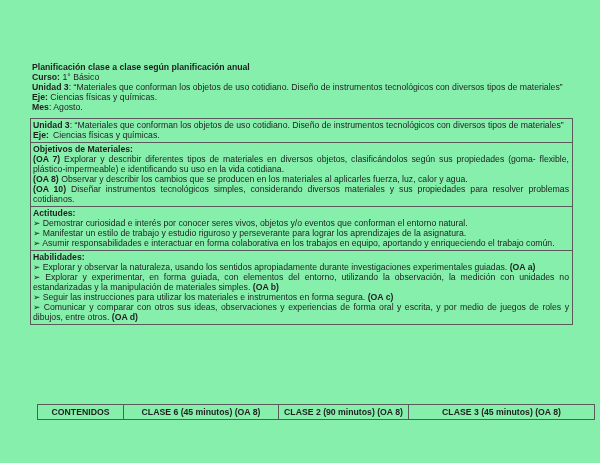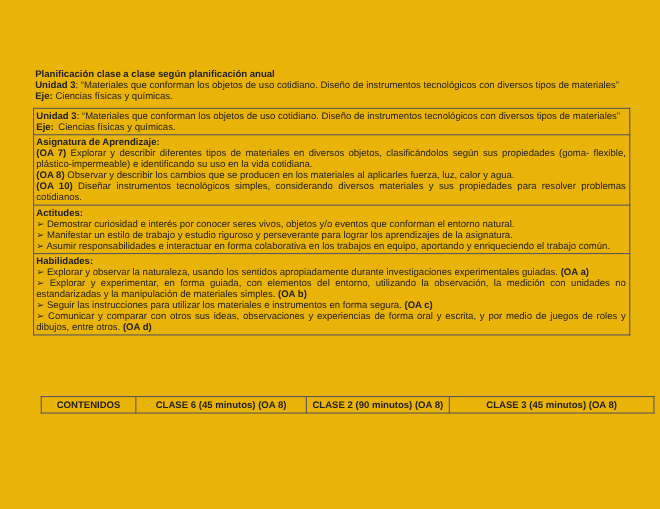--- a/index.html
+++ b/index.html
@@ -5,21 +5,21 @@
   html, body { margin: 0; padding: 0; }
   body {
     width: 600px; height: 463px;
     background: #ffffff;
     font-family: "Liberation Sans", "DejaVu Sans", sans-serif;
     color: #1f1f1f;
   }
   .page {
     position: relative;
     width: 600px; height: 463px;
-    background: #eab308;
+    background: #86efac;
     overflow: hidden;
   }
   .content {
     position: absolute;
     left: 32px; top: 62px;
     width: 541px;
     font-size: 8.7px;
     line-height: 10px;
     text-align: justify;
   }
@@ -36,21 +36,21 @@
   }
   table.plan td {
     border: 1px solid #5a5a5a;
     padding: 1px 3px 2px 2px;
     vertical-align: top;
   }
   .eje-label { margin-right: 4px; }
 
   table.sched {
     position: absolute;
-    left: 37px; top: 360px;
+    left: 37px; top: 404px;
     width: 545px;
     border-collapse: collapse;
     table-layout: fixed;
     font-size: 8.7px;
     line-height: 10px;
   }
   table.sched th {
     border: 1px solid #5a5a5a;
     font-weight: bold;
     text-align: center;
@@ -64,34 +64,36 @@
   .c3 { width: 183px; }
 </style>
 </head>
 <body>
 
 <div class="page">
   <div class="content">
 
     <div class="bold">Planificación clase a clase según planificación anual</div>
 
+    <p class="intro-line"><b>Curso:</b><span> 1° Básico</span></p>
     <p class="intro-line"><b>Unidad 3</b><span>: “Materiales que conforman los objetos de uso cotidiano. Diseño de instrumentos tecnológicos con diversos tipos de materiales”</span></p>
     <p class="intro-line"><b>Eje:</b><span> Ciencias físicas y químicas.</span></p>
+    <p class="intro-line"><b>Mes</b><span>: Agosto.</span></p>
 
     <table class="plan">
       <tbody>
           <tr>
         <td>
           <p><b>Unidad 3</b><span>: “Materiales que conforman los objetos de uso cotidiano. Diseño de instrumentos tecnológicos con diversos tipos de materiales”</span></p>
           <p><b class="eje-label">Eje:</b><span>Ciencias físicas y químicas.</span></p>
         </td>
       </tr>
       <tr>
         <td>
-          <p class="bold">Asignatura de Aprendizaje:</p>
+          <p class="bold">Objetivos de Materiales:</p>
           <p><b>(OA 7)</b> <span>Explorar y describir diferentes tipos de materiales en diversos objetos, clasificándolos según sus propiedades (goma- flexible, plástico-impermeable) e identificando su uso en la vida cotidiana.</span></p>
           <p><b>(OA 8)</b> <span>Observar y describir los cambios que se producen en los materiales al aplicarles fuerza, luz, calor y agua.</span></p>
           <p><b>(OA 10)</b> <span>Diseñar instrumentos tecnológicos simples, considerando diversos materiales y sus propiedades para resolver problemas cotidianos.</span></p>
         </td>
       </tr>
       <tr>
         <td>
           <p class="bold">Actitudes:</p>
           <p><span>➢</span> <span>Demostrar curiosidad e interés por conocer seres vivos, objetos y/o eventos que conforman el entorno natural.</span></p>
           <p><span>➢</span> <span>Manifestar un estilo de trabajo y estudio riguroso y perseverante para lograr los aprendizajes de la asignatura.</span></p>

